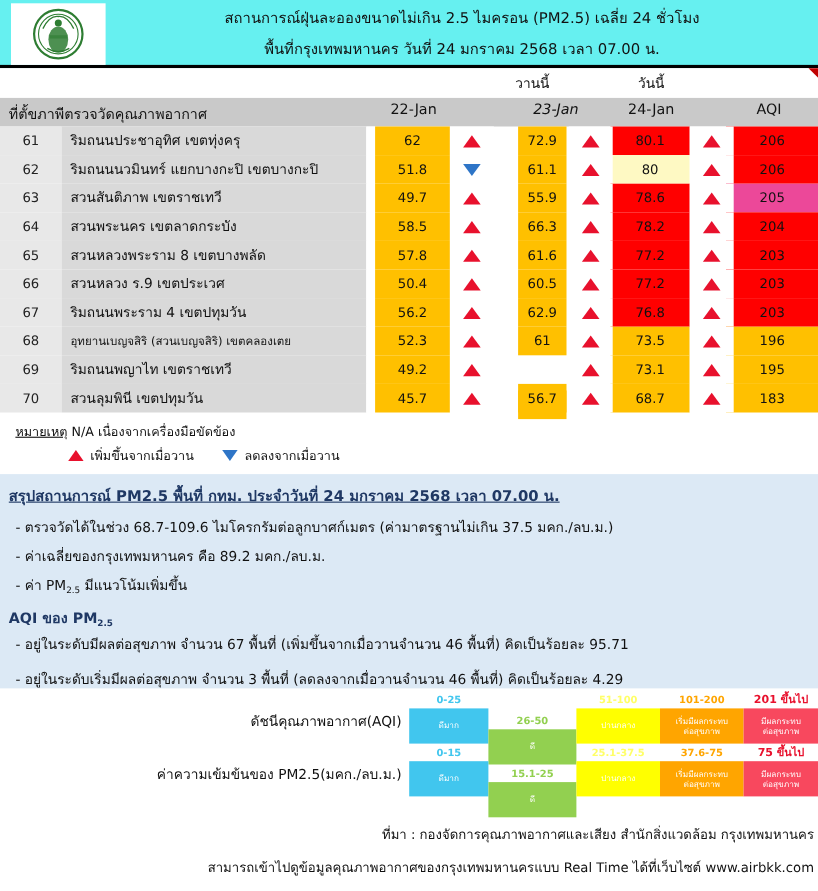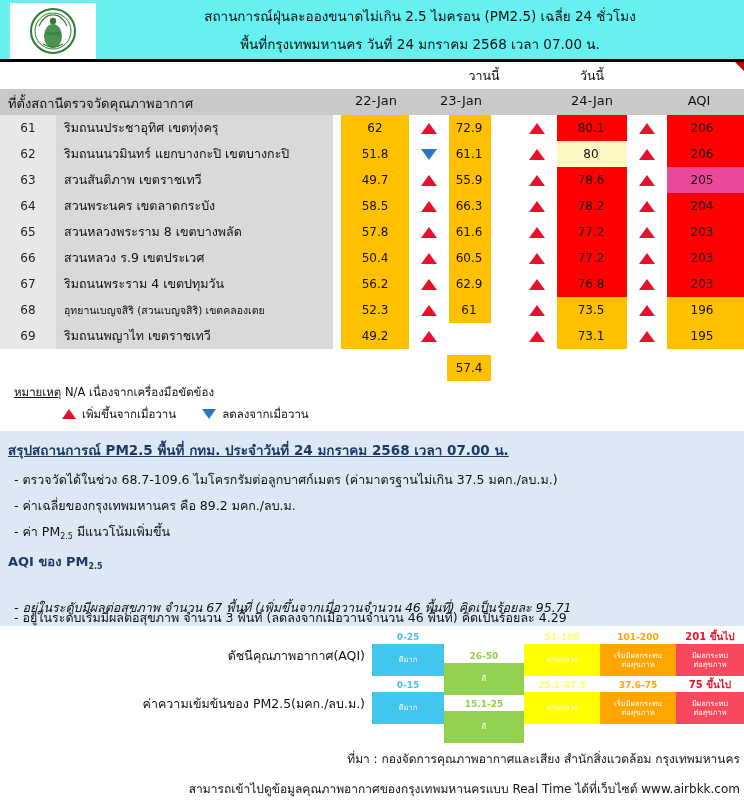--- a/index.html
+++ b/index.html
@@ -49,21 +49,21 @@
   
   .colhead{
     position:absolute;left:0;top:89px;width:744px;height:26px;
     background:#c9c9c9;
   }
   .colhead .ch{
     position:absolute;top:4px;font-size:13px;color:#111;
   }
   .ch-stations{left:8px;font-size:13.5px;}
   .ch-c1{left:341px;width:70px;text-align:center;}
-  .ch-c2{left:426px;width:70px;text-align:center;}
+  .ch-c2{left:456px;width:70px;text-align:right;font-style:italic;}
   .ch-c3{left:555px;width:74px;text-align:center;}
   .ch-aqi{left:660px;width:78px;text-align:center;}
 
   
   .table{position:absolute;left:0;top:115px;width:744px;}
   .row{position:relative;height:26px;width:744px;}
   .c-num{
     position:absolute;left:0;top:0;width:56px;height:26px;
     background:#e8e8e8;
     display:flex;align-items:center;justify-content:center;
@@ -76,21 +76,21 @@
     padding-left:8px;box-sizing:border-box;
     font-size:12.5px;color:#111;white-space:nowrap;
   }
   .c-name.small{font-size:10.5px;}
   .c-val{
     position:absolute;top:0;height:26px;
     display:flex;align-items:center;justify-content:center;
     font-size:12px;color:#111;
   }
   .c-v1{left:341px;width:68px;}
-  .c-v2{left:447px;width:44px;}
+  .c-v2{left:471px;width:44px;}
   .c-v3{left:555px;width:72px;}
   .c-aqi{left:660px;width:84px;}
   .c-arrow{
     position:absolute;top:0;height:26px;width:40px;
     display:flex;align-items:center;justify-content:center;background:#fff;
   }
   .c-a1{left:409px;}
   .c-a2{left:517px;}
   .c-a3{left:627px;}
   .gapcell{position:absolute;top:0;height:26px;background:#fff;}
@@ -122,21 +122,21 @@
   }
   .sum-title{
     position:absolute;left:8px;top:8px;font-size:13.5px;font-weight:bold;
     color:#1f3864;text-decoration:underline;white-space:nowrap;
   }
   .sum-li{position:absolute;left:14px;font-size:12.5px;color:#111;white-space:nowrap;}
   .sum-l1{top:39px;}
   .sum-l2{top:65px;}
   .sum-l3{top:91px;}
   .sum-h2{position:absolute;left:8px;top:120px;font-size:13px;font-weight:bold;color:#1f3864;}
-  .sum-l4{top:167px;font-style:italic;}
+  .sum-l4{top:145px;}
   .sum-l5{top:177px;}
   sub{font-size:8px;vertical-align:baseline;position:relative;top:3px;}
 
   
   .legend{position:absolute;left:0;top:626px;width:744px;height:110px;background:#fff;}
   .lg-row{position:absolute;left:0;width:744px;height:48px;}
   .lg-row1{top:4px;}
   .lg-row2{top:52px;}
   .lg-label{
     position:absolute;left:120px;width:245px;top:16px;text-align:right;
@@ -189,21 +189,21 @@
     </div>
   </div>
 
   <div class="dayband">
     <div class="lbl" style="left:449px;width:70px;text-align:center;">วานนี้</div>
     <div class="lbl" style="left:555px;width:74px;text-align:center;">วันนี้</div>
     <div class="corner-flag"></div>
   </div>
 
   <div class="colhead">
-    <div class="ch ch-stations">ที่ตั้งสถานีตรวจวัดคุณภาพอากาศ</div>
+    <div class="ch ch-stations">ที่ตั้ขภาพีตรวจวัดคุณภาพอากาศ</div>
     <div class="ch ch-c1">22-Jan</div>
     <div class="ch ch-c2">23-Jan</div>
     <div class="ch ch-c3">24-Jan</div>
     <div class="ch ch-aqi">AQI</div>
   </div>
 
   <div class="table" id="table-body">
       <div class="row">
         <div class="c-num">61</div>
         <div class="c-name">ริมถนนประชาอุทิศ เขตทุ่งครุ</div>
@@ -349,20 +349,38 @@
         </div>
       </div>
       <div class="row">
         <div class="c-num">69</div>
         <div class="c-name">ริมถนนพญาไท เขตราชเทวี</div>
         <div class="gapcell" style="left: 333px; width: 8px;"></div>
         <div class="c-val c-v1" style="background: rgb(255, 192, 0);">49.2</div>
         <div class="c-val c-v2" style="background: rgb(255, 192, 0); margin-top: 32px;">57.4</div>
         <div class="c-val c-v3" style="background: rgb(255, 192, 0);">73.1</div>
         <div class="c-val c-aqi" style="background: rgb(255, 192, 0);">195</div>
+        <div class="c-arrow c-a1">
+          <div class="tri-up"></div>
+        </div>
+        <div class="c-arrow c-a2">
+          <div class="tri-up"></div>
+        </div>
+        <div class="c-arrow c-a3">
+          <div class="tri-up"></div>
+        </div>
+      </div>
+      <div class="row">
+        <div class="c-num">70</div>
+        <div class="c-name">สวนลุมพินี เขตปทุมวัน</div>
+        <div class="gapcell" style="left: 333px; width: 8px;"></div>
+        <div class="c-val c-v1" style="background: rgb(255, 192, 0);">45.7</div>
+        <div class="c-val c-v2" style="background: rgb(255, 192, 0);">56.7</div>
+        <div class="c-val c-v3" style="background: rgb(255, 192, 0);">68.7</div>
+        <div class="c-val c-aqi" style="background: rgb(255, 192, 0);">183</div>
         <div class="c-arrow c-a1">
           <div class="tri-up"></div>
         </div>
         <div class="c-arrow c-a2">
           <div class="tri-up"></div>
         </div>
         <div class="c-arrow c-a3">
           <div class="tri-up"></div>
         </div>
       </div>

